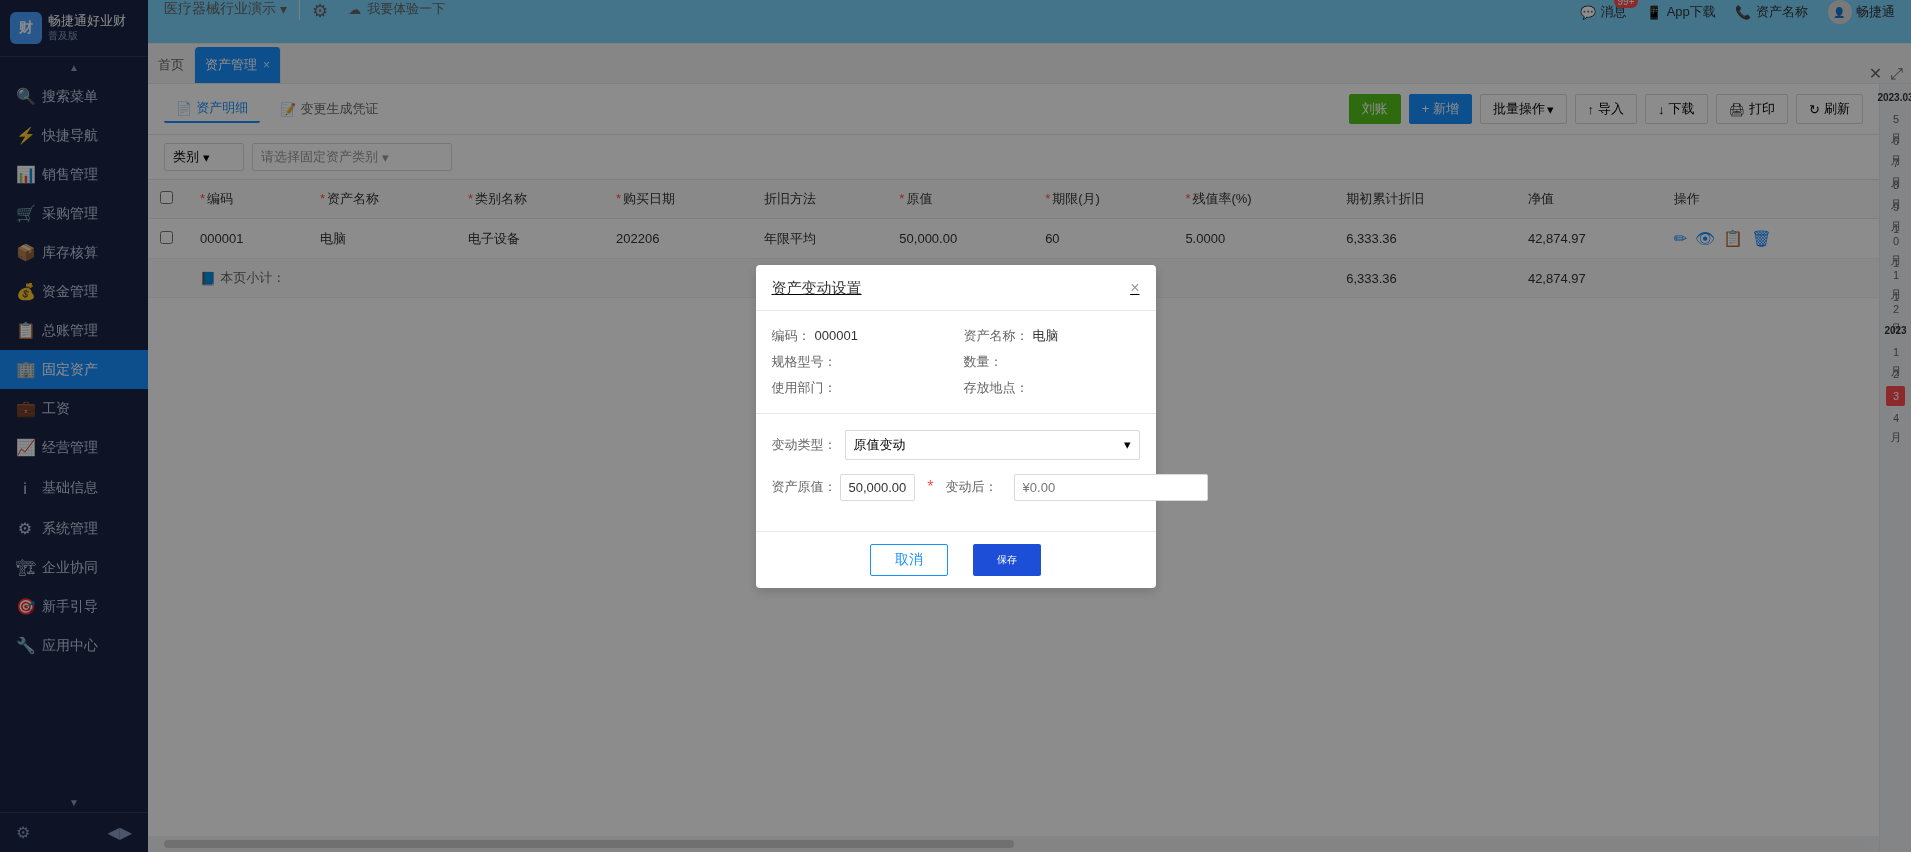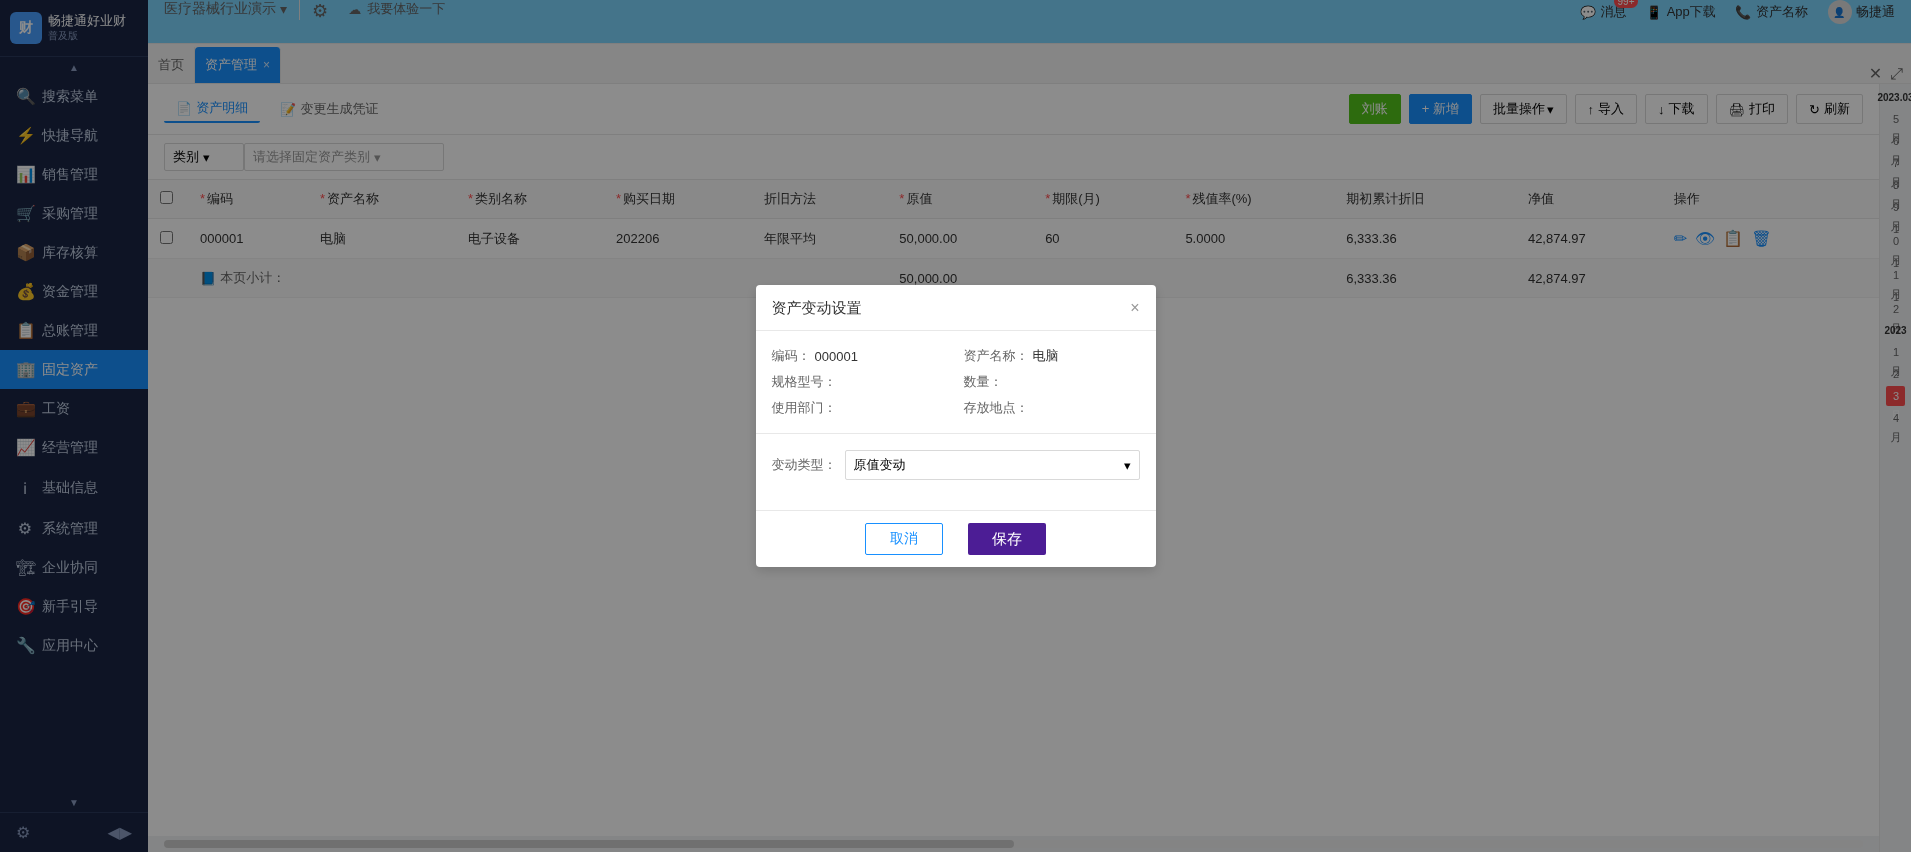--- a/index.html
+++ b/index.html
@@ -153,21 +153,21 @@
     .toolbar-btn.primary { background: #1890ff; color: white; border-color: #1890ff; }
     .toolbar-btn.green { background: #52c41a; color: white; border-color: #52c41a; }
     .toolbar-btn-dropdown { display: flex; align-items: center; gap: 2px; }
 
     
     .filter-row {
       background: white;
       padding: 8px 16px;
       display: flex;
       align-items: center;
-      gap: 0;
+      gap: 8px;
       border-bottom: 1px solid #e8e8e8;
     }
     .filter-select {
       padding: 4px 8px;
       border: 1px solid #d9d9d9;
       border-radius: 2px;
       font-size: 13px;
       display: flex; align-items: center; gap: 4px;
       cursor: pointer;
       min-width: 80px;
@@ -264,20 +264,21 @@
       width: 400px;
       padding: 0;
       box-shadow: 0 4px 12px rgba(0,0,0,0.15);
       position: relative;
     }
     .dialog-header {
       padding: 14px 16px 12px;
       border-bottom: 1px solid #e8e8e8;
       display: flex;
       justify-content: space-between;
+      text-decoration: underline;
     }
     .dialog-title { font-size: 15px; font-weight: 500; color: #333; }
     .dialog-close { font-size: 16px; color: #999; cursor: pointer; }
     .dialog-body { padding: 16px; }
     .dialog-info-grid {
       display: grid;
       grid-template-columns: 1fr 1fr;
       gap: 8px 16px;
       margin-bottom: 16px;
     }
@@ -321,25 +322,25 @@
       padding: 6px 24px;
       border: 1px solid #1890ff;
       color: #1890ff;
       background: white;
       border-radius: 2px;
       font-size: 14px;
       cursor: pointer;
     }
     .btn-save {
       padding: 6px 24px;
-      background: #4c1d95;
+      background: #1d4ed8;
       color: white;
       border: none;
       border-radius: 2px;
-      font-size: 15px;
+      font-size: 10px;
       cursor: pointer;
     }
     .scrollbar-track {
       height: 8px;
       background: #f0f0f0;
       border-radius: 4px;
       margin: 4px 16px;
     }
     .scrollbar-thumb {
       height: 8px;
@@ -672,20 +673,29 @@
       <div class="dialog-divider"></div>
 
       <div class="dialog-form-row">
         <span class="dialog-form-label">变动类型：</span>
         <div class="dialog-form-select">
           <span>原值变动</span>
           <span>▾</span>
         </div>
       </div>
 
+      <div class="dialog-form-row">
+        <span class="dialog-form-label">资产原值：</span>
+        <div class="dialog-form-input">
+          <span>50,000.00</span>
+        </div>
+        <span style="color:#ff4d4f; margin: 0 4px;">*</span>
+        <span class="dialog-form-label">变动后：</span>
+        <input class="dialog-form-input dialog-form-input placeholder" type="text" style="flex: 1 1 0%;" placeholder="¥0.00">
+      </div>
     </div>
 
     <div class="dialog-footer">
       <button class="btn-cancel">取消</button>
       <button class="btn-save">保存</button>
     </div>
   </div>
 </div>
 
 </body></html>

